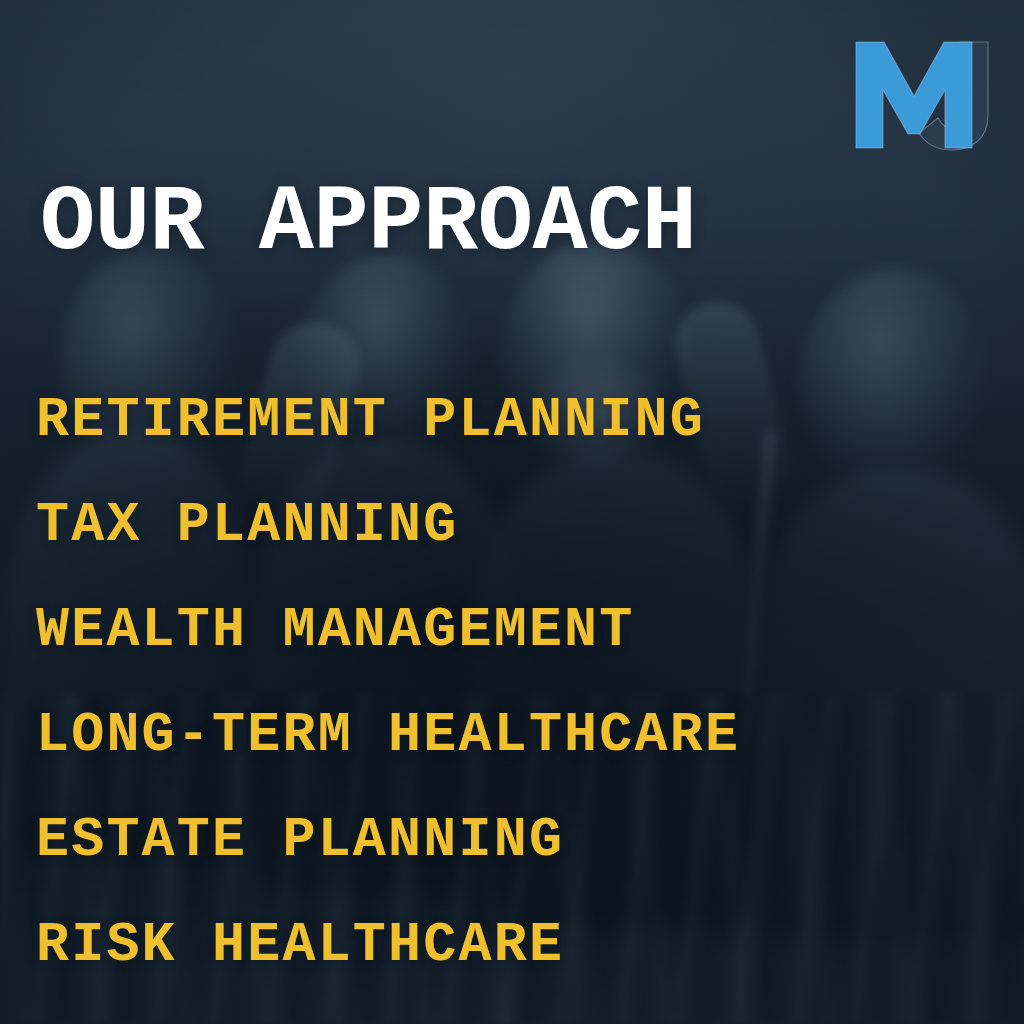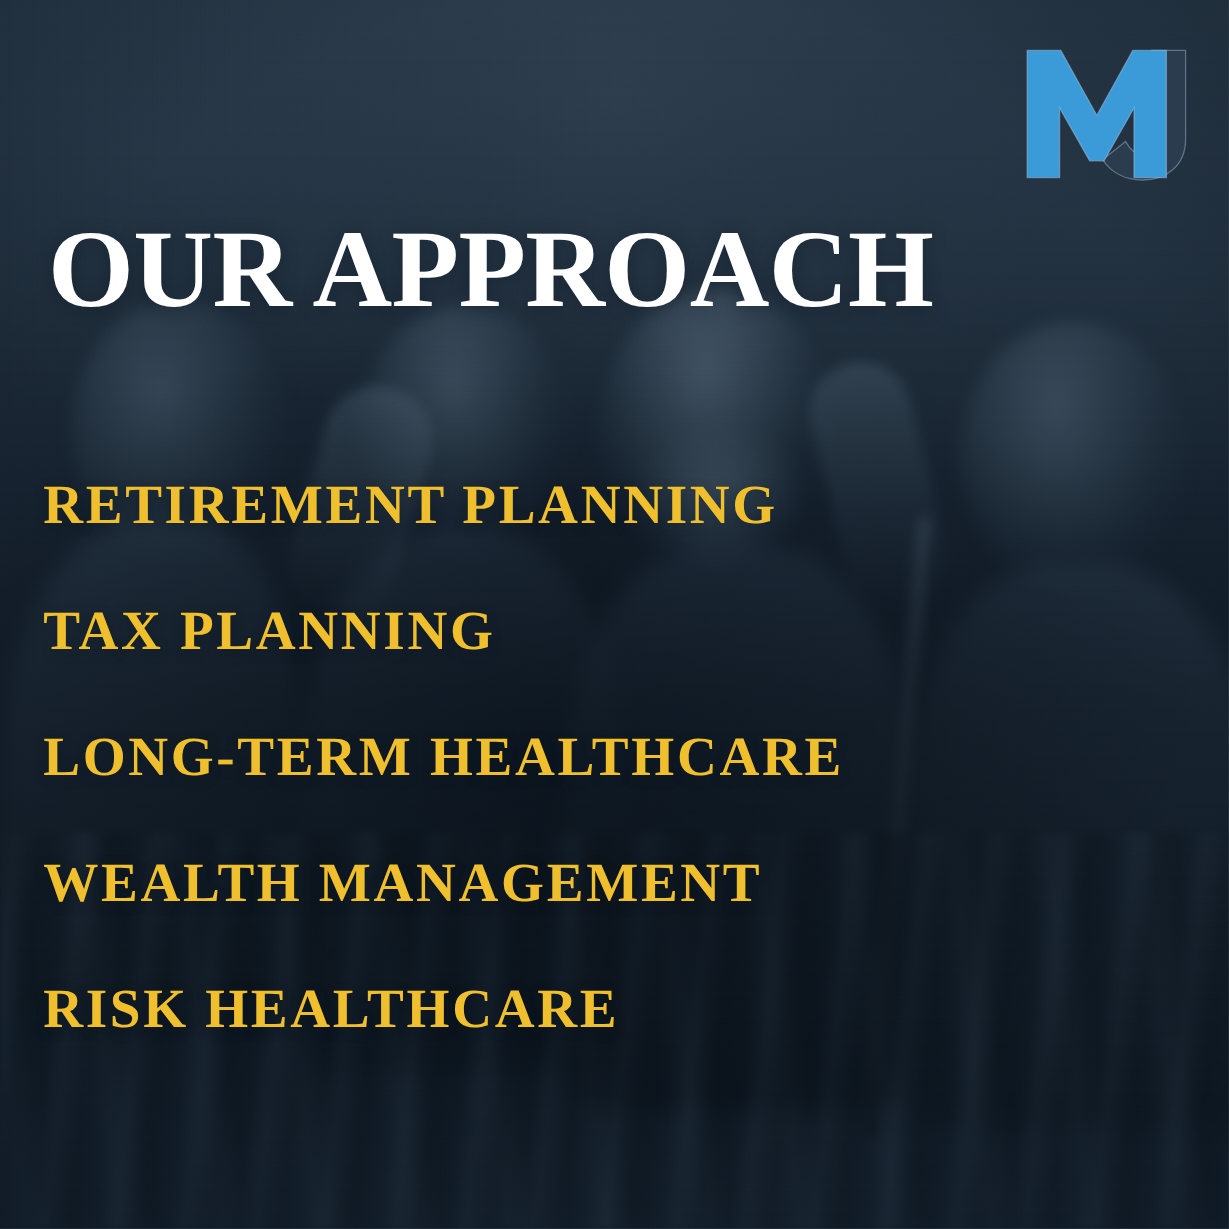--- a/index.html
+++ b/index.html
@@ -6,21 +6,21 @@
   html, body {
     margin: 0;
     padding: 0;
     background: #222;
   }
   #poster {
     position: relative;
     width: 1024px;
     height: 1024px;
     overflow: hidden;
-    font-family: Liberation Serif, serif;
+    font-family: Liberation Mono, monospace;
     background: #2e4152;
     user-select: none;
   }
 
   
   .photo-layer {
     position: absolute;
     inset: 0;
     overflow: hidden;
   }
@@ -126,21 +126,21 @@
   .service-list {
     position: absolute;
     left: 36px;
     top: 368px;
     z-index: 4;
     margin: 0;
     padding: 0;
     list-style: none;
   }
   .service-item {
-    font-size: 46px;
+    font-size: 55px;
     font-weight: 700;
     color: #f0bf2e;
     letter-spacing: 2.2px;
     line-height: 105px;
     white-space: nowrap;
     text-shadow: 0 2px 10px rgba(10,22,34,0.35);
     cursor: default;
   }
 </style>
 </head>
@@ -205,18 +205,19 @@
       <text x="-999" y="-999">M</text>
       <text x="-999" y="-999">J</text>
     </svg>
   </div>
 
   <h1 class="headline">OUR APPROACH</h1>
 
   <ul class="service-list">
     <li class="service-item">RETIREMENT PLANNING</li>
     <li class="service-item">TAX PLANNING</li>
+    <li class="service-item">WEALTH MANAGEMENT</li>
     <li class="service-item">LONG-TERM HEALTHCARE</li>
-    <li class="service-item">WEALTH MANAGEMENT</li>
+    <li class="service-item">ESTATE PLANNING</li>
     <li class="service-item">RISK HEALTHCARE</li>
   </ul>
 
 </div>
 
 </body></html>

